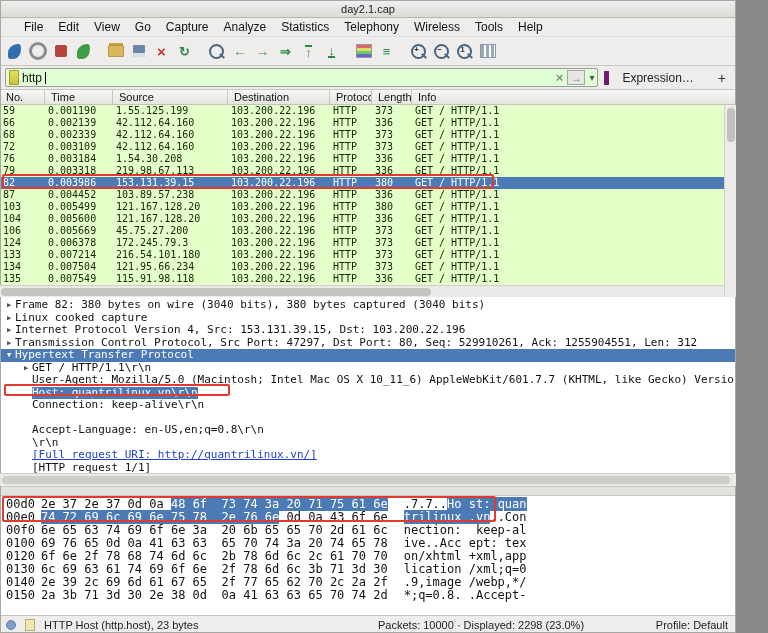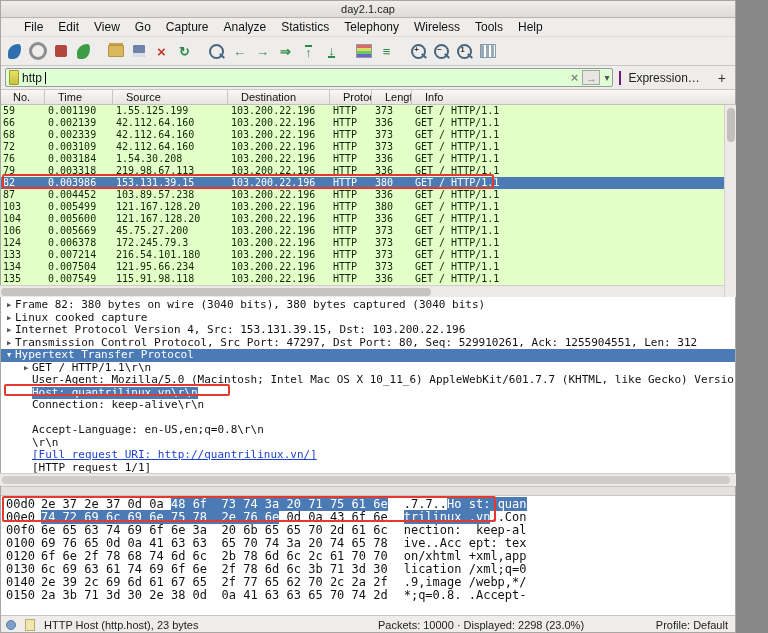--- a/index.html
+++ b/index.html
@@ -58,27 +58,27 @@
     display:flex;align-items:center;padding:0 3px;gap:3px}
   .fb{width:10px;height:15px;background:linear-gradient(#e7e06a,#c9c23f);
     border:1px solid #a09a30;border-radius:1px}
   .fval{font-size:12px;color:#111}
   .caret{width:1px;height:12px;background:#000}
   .fright{margin-left:auto;display:flex;align-items:center;gap:4px}
   .fclear{color:#8b8b8b;font-weight:bold;font-size:13px}
   .fapply{width:18px;height:15px;border:1px solid #a8a6a4;background:#e8e6e4;color:#6a8c6a;
     display:flex;align-items:center;justify-content:center;font-size:11px}
   .fdrop{color:#555;font-size:10px}
-  .fexpr{color:#222;padding:0 7px;border-left:2px solid #701a75}
+  .fexpr{color:#222;padding:0 13px;border-left:5px solid #701a75}
   .fplus{font-size:14px;color:#333;padding:0 5px}
 
   
   .cols{display:flex;height:15px;font-size:11px;
     background:linear-gradient(#f8f7f6,#e7e5e2);border-bottom:1px solid #c4c2bf}
-  .hcol{border-right:1px solid #c8c6c3;padding:0 13px;overflow:hidden;white-space:nowrap;
+  .hcol{border-right:1px solid #c8c6c3;padding:0 6px;overflow:hidden;white-space:nowrap;
     display:flex;align-items:center}
   .c-no{width:45px}.c-time{width:68px}.c-src{width:115px}.c-dst{width:102px}
   .c-proto{width:42px}.c-len{width:40px}.c-info{flex:1}
 
   
   .rows{height:180px;background:#fff;overflow:hidden}
   .prow{display:flex;height:12px;line-height:12px;background:#e4ffc7;
     font:10px "DejaVu Sans Mono",monospace;color:#0a2a05}
   .prow .pc{padding:0 3px;overflow:hidden;white-space:nowrap}
   .prow .c-no{}

